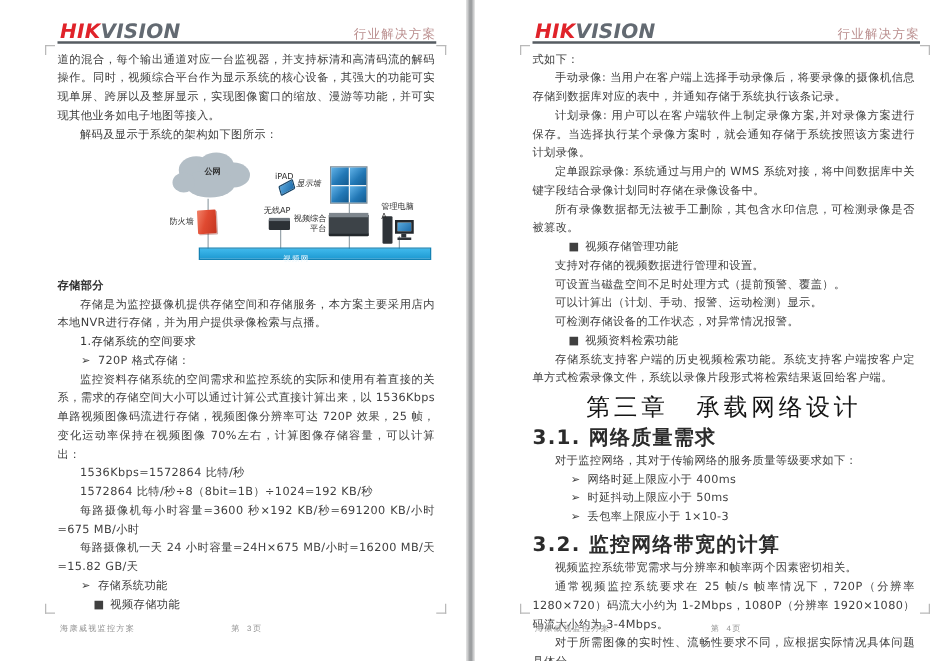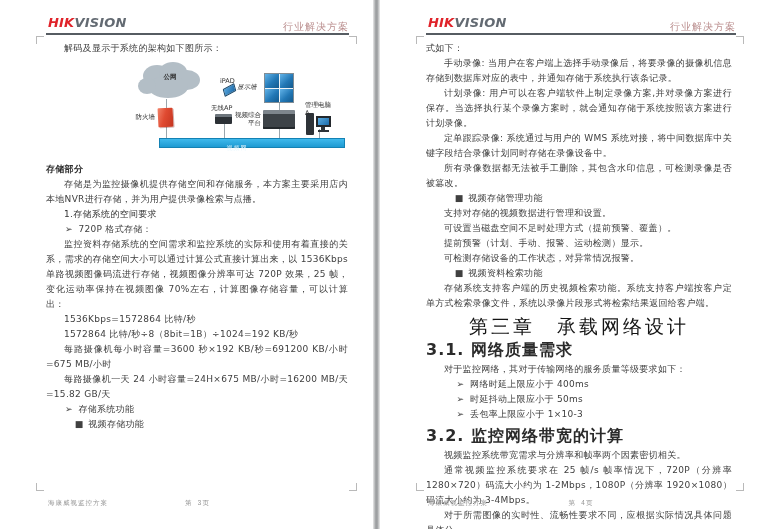--- a/index.html
+++ b/index.html
@@ -14,21 +14,21 @@
     position:absolute; top:0; height:529px; background:#ffffff; overflow:hidden;
   }
   .page-left  { left:0;   width:373px; }
   .page-right { left:380px; width:380px; }
   .page-divider {
     position:absolute; top:0; left:373px; width:7px; height:529px;
     background:linear-gradient(90deg,#e8e8e8,#9d9fa1 40%,#9d9fa1 60%,#ececec);
   }
   
   .hdr { position:relative; margin:13px 24px 0 46px; height:22px; border-bottom:2px solid #565c62; }
-  .logo { position:absolute; left:2px; top:2px; font-style:italic; font-size:13px; letter-spacing:.2px; white-space:nowrap; }
+  .logo { position:absolute; left:2px; top:2px; font-style:italic; font-size:16px; letter-spacing:.2px; white-space:nowrap; }
   .logo .hik { color:#e0232a; font-weight:900; }
   .logo .vision { color:#636a72; font-weight:700; }
   .doctype { position:absolute; right:0; top:7px; font-size:10px; color:#ba8e8e; letter-spacing:1px; }
   
   .crop { position:absolute; width:8px; height:8px; }
   .crop.tl { left:36px;  top:36px;  border-left:1px solid #b9b9b9; border-top:1px solid #b9b9b9; }
   .crop.tr { right:16px; top:36px;  border-right:1px solid #b9b9b9; border-top:1px solid #b9b9b9; }
   .crop.bl { left:36px;  bottom:38px; border-left:1px solid #b9b9b9; border-bottom:1px solid #b9b9b9; }
   .crop.br { right:16px; bottom:38px; border-right:1px solid #b9b9b9; border-bottom:1px solid #b9b9b9; }
   
@@ -114,20 +114,21 @@
   <div class="hdr">
     <div class="logo"><span class="hik">HIK</span><span class="vision">VISION</span></div>
     <div class="doctype">行业解决方案</div>
   </div>
   <div class="crop tl"></div>
   <div class="crop tr"></div>
   <div class="crop bl"></div>
   <div class="crop br"></div>
 
   <div class="docbody">
+    <div>道的混合，每个输出通道对应一台监视器，并支持标清和高清码流的解码操作。同时，视频综合平台作为显示系统的核心设备，其强大的功能可实现单屏、跨屏以及整屏显示，实现图像窗口的缩放、漫游等功能，并可实现其他业务如电子地图等接入。</div>
     <div class="ind">解码及显示于系统的架构如下图所示：</div>
 
     <div class="diag">
       <div class="dline" style="left:65px; top:40px; height:40px;"></div>
       <div class="dline" style="left:123px; top:63px; height:17px;"></div>
       <div class="dline" style="left:178px; top:44px; height:36px;"></div>
       <div class="dline" style="left:218px; top:70px; height:10px;"></div>
 
       <div class="cloud-wrap">
         <svg width="70" height="42" viewBox="0 0 70 42">
@@ -208,21 +209,21 @@
 
   <div class="docbody">
     <div>式如下：</div>
     <div class="ind">手动录像: 当用户在客户端上选择手动录像后，将要录像的摄像机信息存储到数据库对应的表中，并通知存储于系统执行该条记录。</div>
     <div class="ind">计划录像: 用户可以在客户端软件上制定录像方案,并对录像方案进行保存。当选择执行某个录像方案时，就会通知存储于系统按照该方案进行计划录像。</div>
     <div class="ind">定单跟踪录像: 系统通过与用户的 WMS 系统对接，将中间数据库中关键字段结合录像计划同时存储在录像设备中。</div>
     <div class="ind">所有录像数据都无法被手工删除，其包含水印信息，可检测录像是否被篡改。</div>
     <div class="li sq"><span class="mk">■</span><span>视频存储管理功能</span></div>
     <div class="ind">支持对存储的视频数据进行管理和设置。</div>
     <div class="ind">可设置当磁盘空间不足时处理方式（提前预警、覆盖）。</div>
-    <div class="ind">提前预警（计划、手动、报警、运动检测）显示。</div>
+    <div class="ind">可以计算出（计划、手动、报警、运动检测）显示。</div>
     <div class="ind">可检测存储设备的工作状态，对异常情况报警。</div>
     <div class="li sq"><span class="mk">■</span><span>视频资料检索功能</span></div>
     <div class="ind">存储系统支持客户端的历史视频检索功能。系统支持客户端按客户定单方式检索录像文件，系统以录像片段形式将检索结果返回给客户端。</div>
 
     <div class="chapter">第三章　承载网络设计</div>
 
     <div class="section-head">3.1. 网络质量需求</div>
     <div class="ind">对于监控网络，其对于传输网络的服务质量等级要求如下：</div>
     <div class="li deep"><span class="mk">➢</span><span>网络时延上限应小于 400ms</span></div>
     <div class="li deep"><span class="mk">➢</span><span>时延抖动上限应小于 50ms</span></div>

